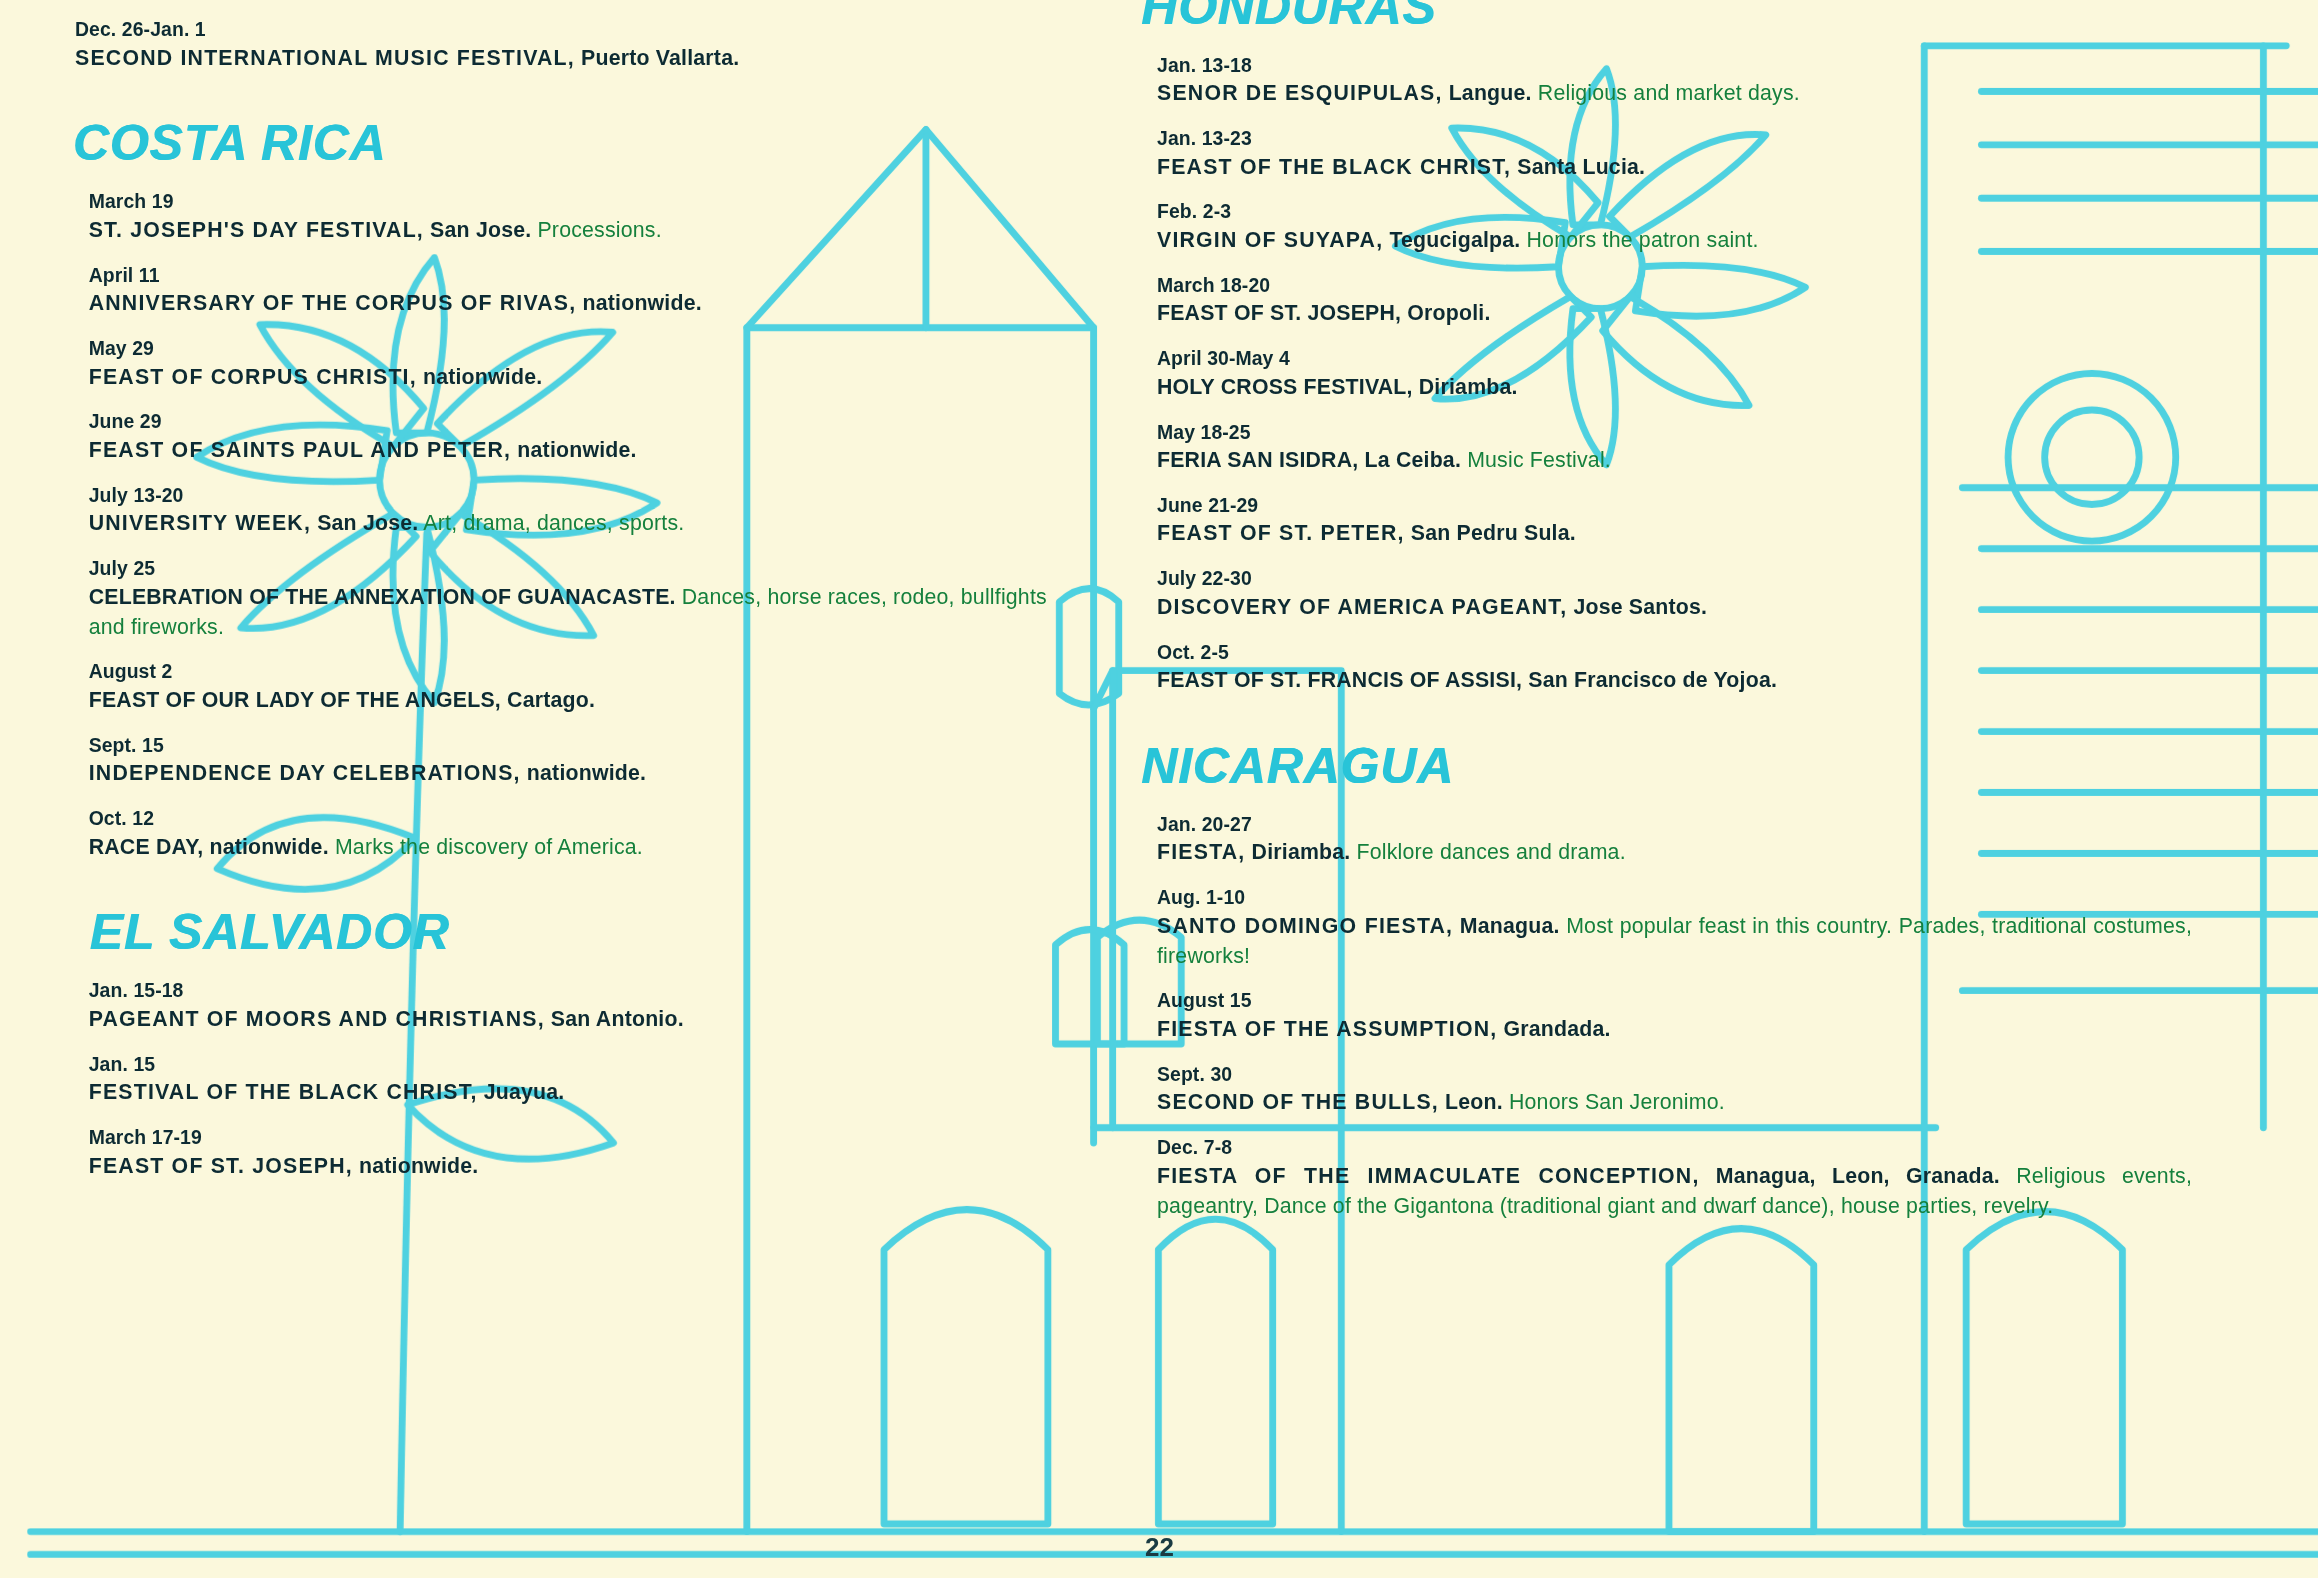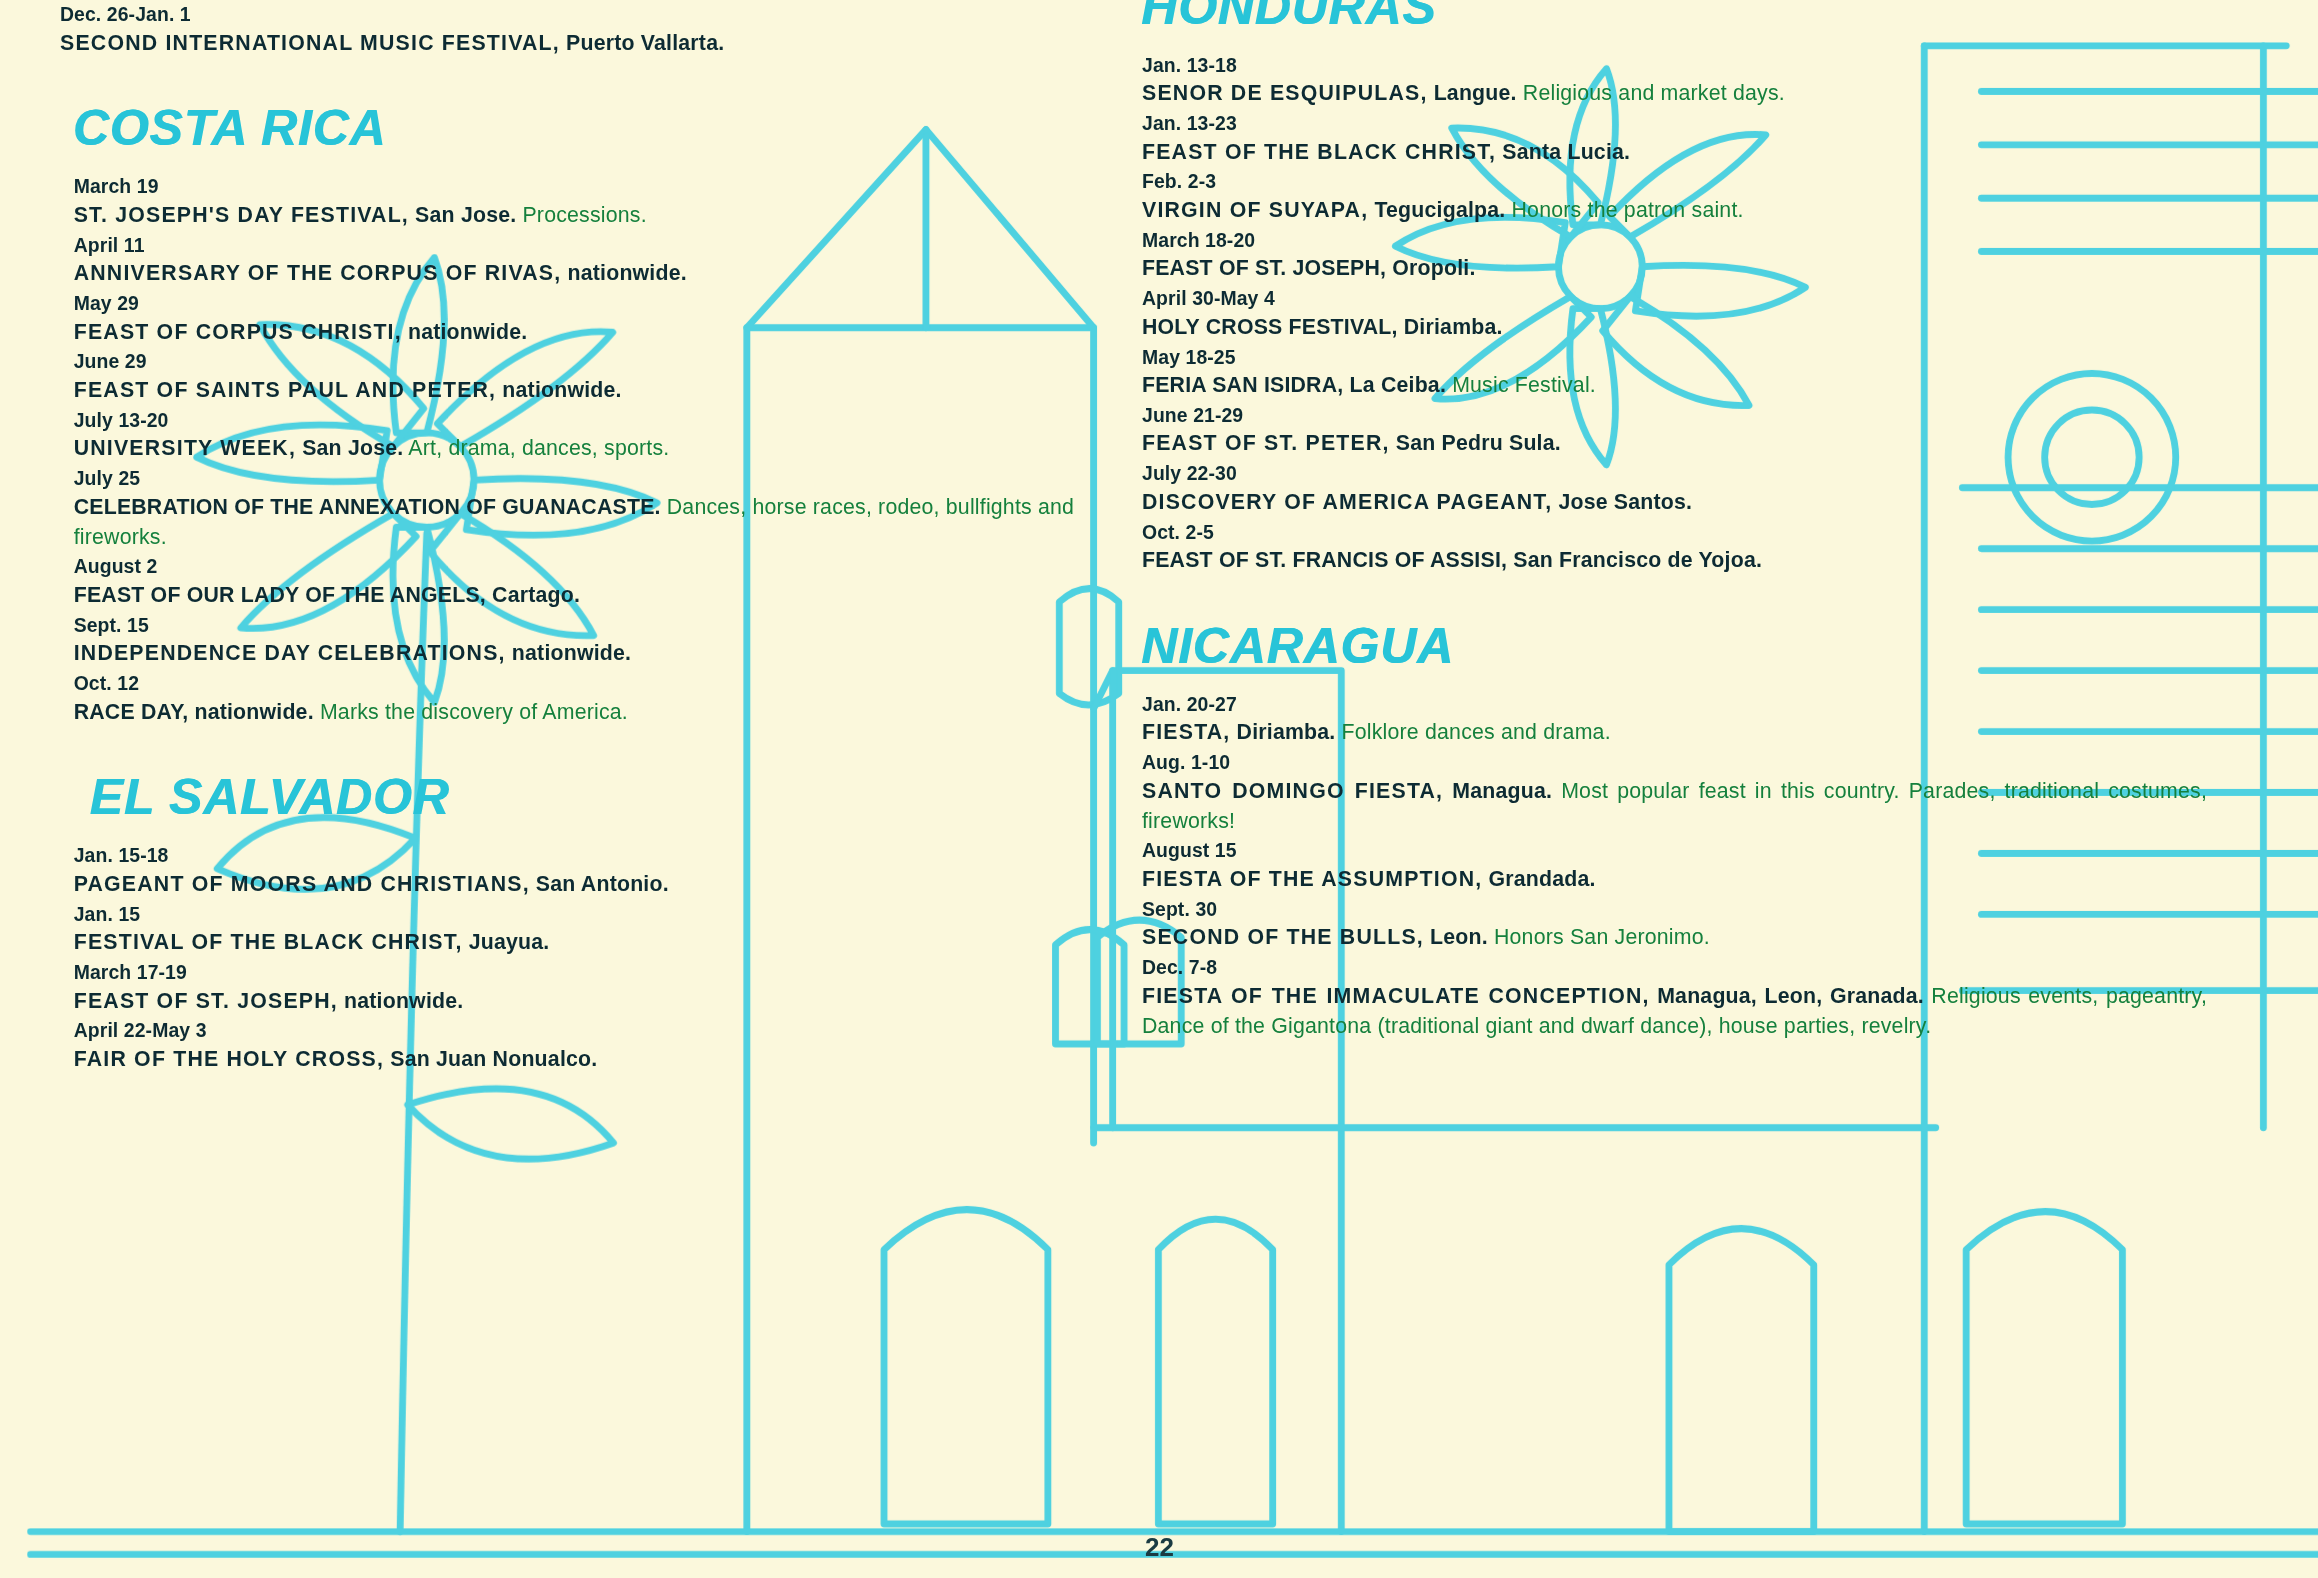--- a/index.html
+++ b/index.html
@@ -50,21 +50,21 @@
     font-size: 50px;
     letter-spacing: 0.8px;
     line-height: 1.0;
     margin: 0;
     padding: 0;
     text-shadow: 0.8px 0 0 #28c4d8;
   }
   .heading-gap-top { margin-top: 45px; }
   .heading-gap-bottom { margin-bottom: 20px; }
 
-  .entry { margin: 1px; padding: 0; }
+  .entry { margin: 16px; padding: 0; }
   .date {
     font-size: 19.4px;
     font-weight: bold;
     color: #0d2b33;
     line-height: 1.42;
     letter-spacing: 0.1px;
   }
   .event {
     font-size: 21.3px;
     line-height: 1.40;
@@ -268,26 +268,20 @@
         <div class="event">
           <span class="title">FESTIVAL OF THE BLACK CHRIST,</span><span class="place"> Juayua.</span>
         </div>
       </div>
       <div class="entry costa-rica-indent">
         <div class="date">March 17-19</div>
         <div class="event">
           <span class="title">FEAST OF ST. JOSEPH,</span><span class="place"> nationwide.</span>
         </div>
       </div>
-      <div class="entry costa-rica-indent">
-        <div class="date">April 22-May 3</div>
-        <div class="event">
-          <span class="title">FAIR OF THE HOLY CROSS,</span><span class="place"> San Juan Nonualco.</span>
-        </div>
-      </div>
     </div>
 
     <div class="col col-right">
 
       <h2 class="country-heading heading-gap-bottom" style="margin-top:-18.3px;">HONDURAS</h2>
 
       <div class="entry">
         <div class="date">Jan. 13-18</div>
         <div class="event">
           <span class="title">SENOR DE ESQUIPULAS,</span><span class="place"> Langue.</span><span class="desc"> Religious and market days.</span>

